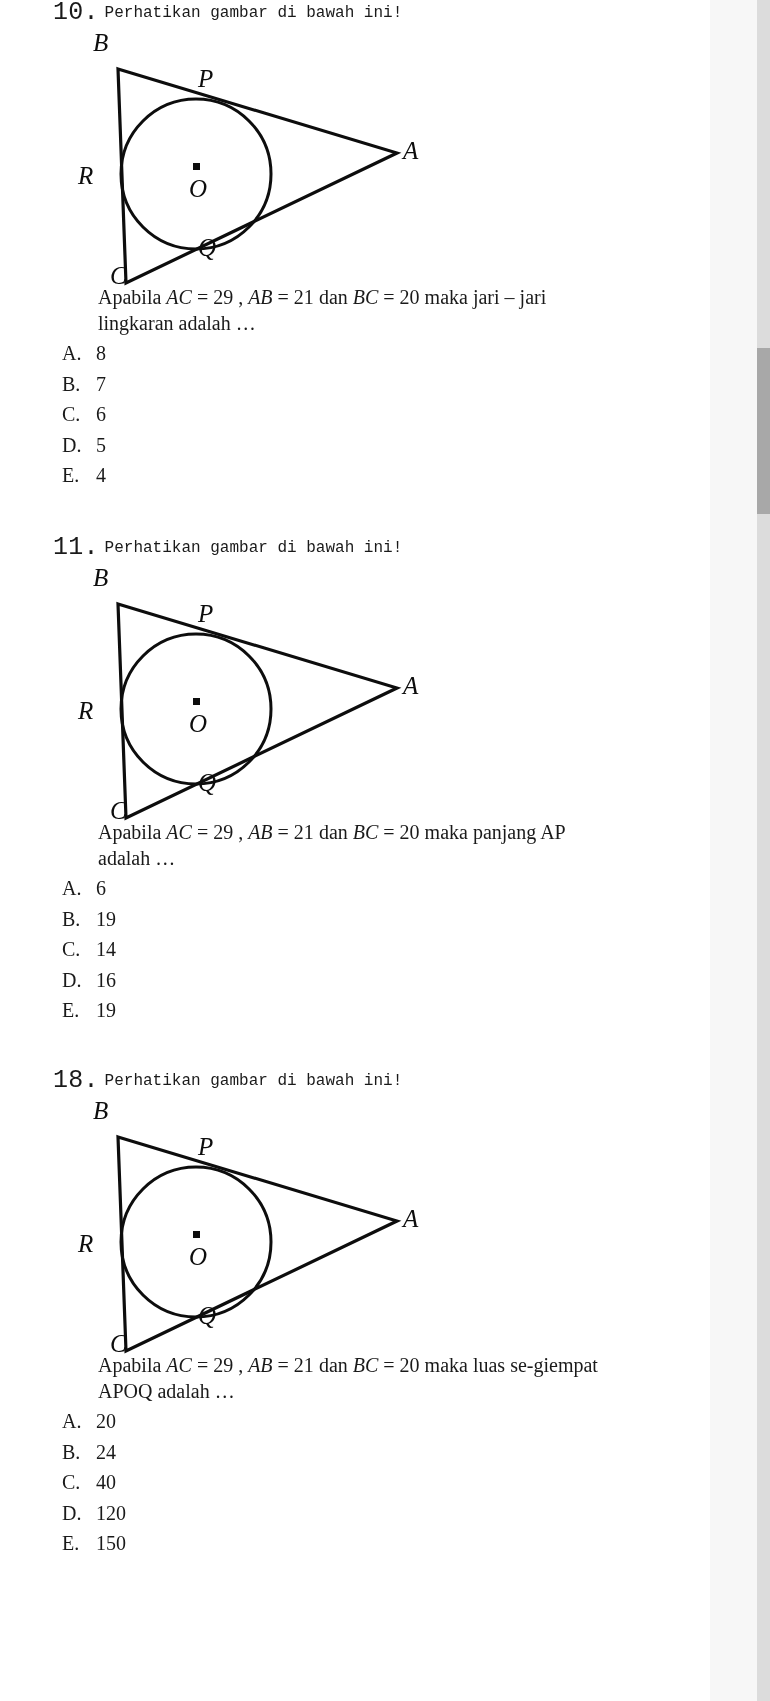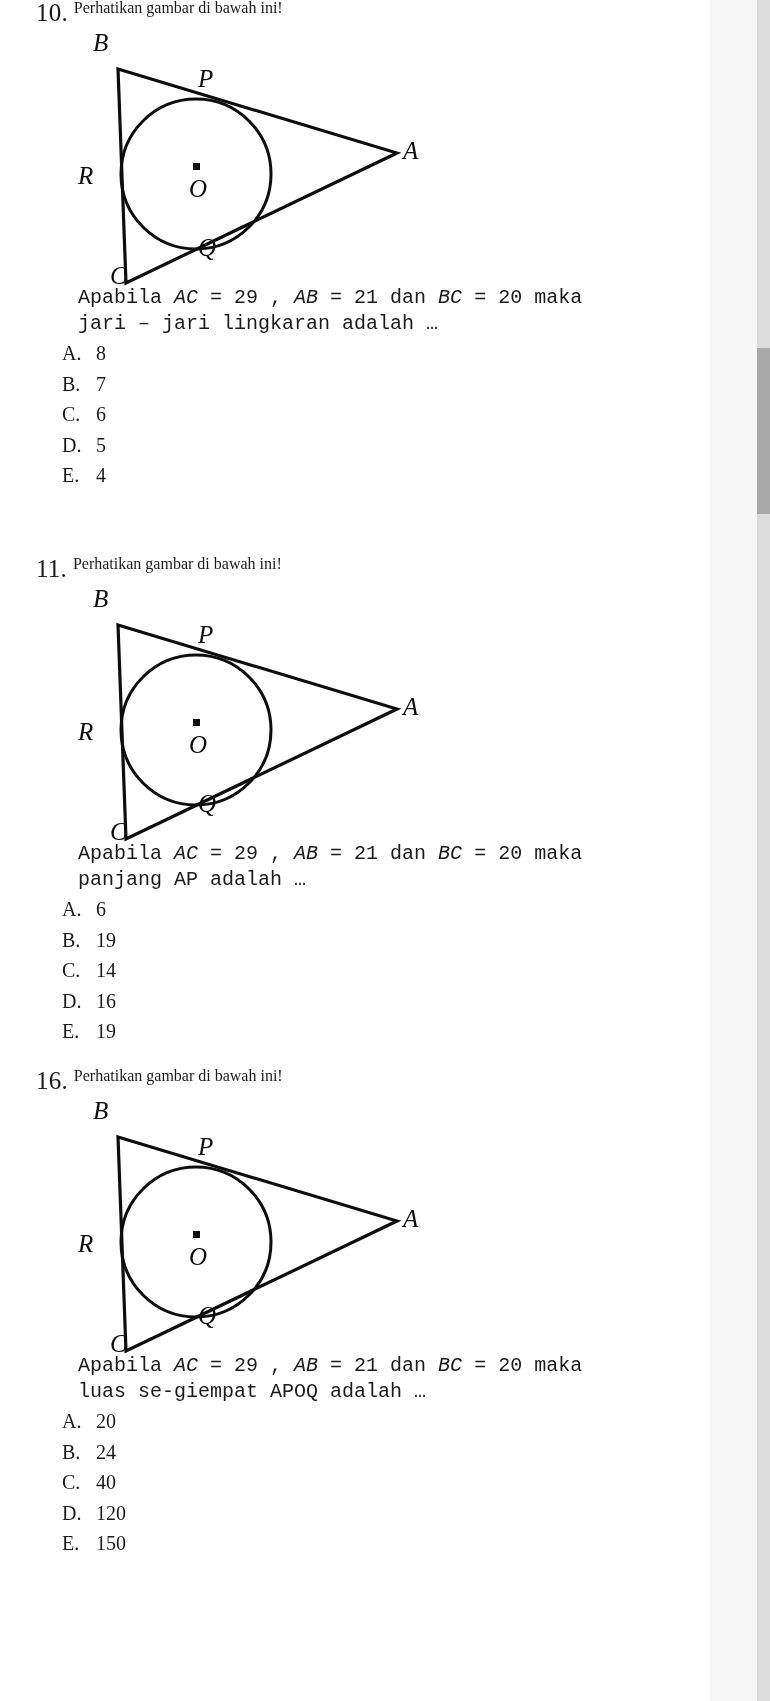--- a/index.html
+++ b/index.html
@@ -40,22 +40,23 @@
     position: absolute;
     right: 0;
     width: 13px;
     background: #a8a8a8;
   }
 
   .qblock { position: absolute; left: 0; width: 710px; }
 
   .qhead {
     display: flex;
-    align-items: flex-start;
-    padding-left: 36px;
+    align-items: center;
+    padding-left: 53px;
+    font-family: Liberation Mono, monospace;
   }
   .qnum {
     font-size: 25px;
     line-height: 1.05;
     letter-spacing: 0.2px;
   }
   .qprompt {
     font-size: 16px;
     margin-left: 6px;
     line-height: 1.05;
@@ -63,26 +64,25 @@
 
   .figure-wrap {
     position: relative;
     width: 430px;
     height: 258px;
     margin-left: 40px;
   }
   .figure-wrap svg { display: block; }
 
   .body-text {
-    padding-left: 78px;
+    padding-left: 98px;
     padding-right: 98px;
     font-size: 20px;
     line-height: 1.28;
     text-align: left;
-    font-family: Liberation Mono, monospace;
   }
   .body-text .it { font-style: italic; }
 
   .options {
     padding-left: 62px;
     margin-top: 2px;
   }
   .opt {
     display: flex;
     font-size: 20px;
@@ -140,21 +140,21 @@
           <span class="opt-letter">D.</span>
           <span class="opt-val">5</span>
         </div>
       <div class="opt">
           <span class="opt-letter">E.</span>
           <span class="opt-val">4</span>
         </div>
     </div>
   </div>
 
-  <div class="qblock" style="top:556px;">
+  <div class="qblock" style="top:535px;">
     <div class="qhead">
       <span class="qnum">11.</span>
       <span class="qprompt">Perhatikan gambar di bawah ini!</span>
     </div>
 
     <div class="figure-wrap" style="margin-top:3px;">
       <svg width="430" height="258" viewBox="0 0 430 258" xmlns="http://www.w3.org/2000/svg">
         <path d="M78,40 L357,124 L86,254 Z" fill="none" stroke="#0d0d0d" stroke-width="3.2" stroke-linejoin="miter"></path>
         <circle cx="156" cy="145" r="75" fill="none" stroke="#0d0d0d" stroke-width="3"></circle>
         <rect x="153" y="134" width="7" height="7" fill="#0d0d0d"></rect>
@@ -189,21 +189,21 @@
         </div>
       <div class="opt">
           <span class="opt-letter">E.</span>
           <span class="opt-val">19</span>
         </div>
     </div>
   </div>
 
   <div class="qblock" style="top:1068px;">
     <div class="qhead">
-      <span class="qnum">16.</span>
+      <span class="qnum">18.</span>
       <span class="qprompt">Perhatikan gambar di bawah ini!</span>
     </div>
 
     <div class="figure-wrap" style="margin-top:3px;">
       <svg width="430" height="258" viewBox="0 0 430 258" xmlns="http://www.w3.org/2000/svg">
         <path d="M78,40 L357,124 L86,254 Z" fill="none" stroke="#0d0d0d" stroke-width="3.2" stroke-linejoin="miter"></path>
         <circle cx="156" cy="145" r="75" fill="none" stroke="#0d0d0d" stroke-width="3"></circle>
         <rect x="153" y="134" width="7" height="7" fill="#0d0d0d"></rect>
         <text x="53" y="22" font-family="'Liberation Serif',serif" font-style="italic" font-size="25" fill="#0d0d0d">B</text>
         <text x="158" y="58" font-family="'Liberation Serif',serif" font-style="italic" font-size="25" fill="#0d0d0d">P</text>

